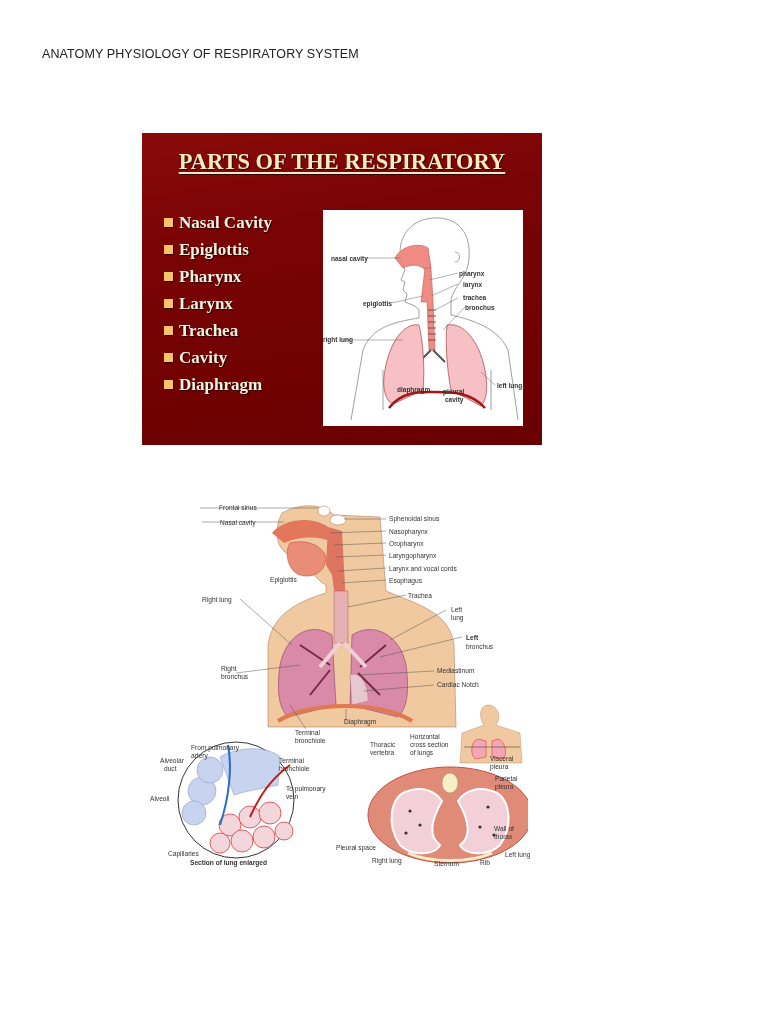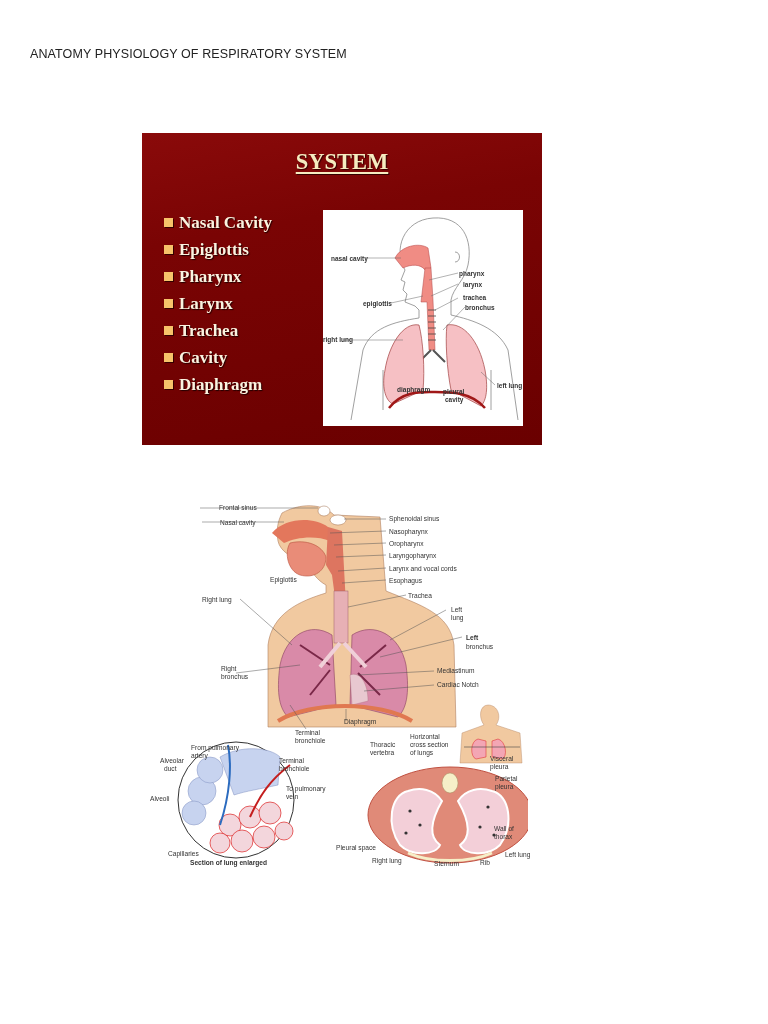--- a/index.html
+++ b/index.html
@@ -1,37 +1,37 @@
 <!DOCTYPE html>
 <html><head>
 <meta charset="utf-8">
 <style>
   html,body{margin:0;padding:0;background:#ffffff;}
   body{width:768px;height:1024px;position:relative;overflow:hidden;font-family:"Liberation Sans",sans-serif;}
-  .doc-title{position:absolute;left:30px;top:47px;font-size:12.5px;color:#222;letter-spacing:0.1px;font-family:"Liberation Sans",sans-serif;text-align:center;}
+  .doc-title{position:absolute;left:42px;top:47px;font-size:12.5px;color:#222;letter-spacing:0.1px;font-family:"Liberation Sans",sans-serif;text-align:center;}
   .slide{position:absolute;left:142px;top:133px;width:400px;height:312px;background:linear-gradient(170deg,#8a0a0a 0%,#7a0404 30%,#6a0000 100%);}
   .slide-title{position:absolute;left:0;top:14px;width:400px;text-align:center;font-family:"Liberation Serif",serif;font-weight:bold;font-size:22.5px;line-height:29px;color:#f6ecc0;text-decoration:underline;text-underline-offset:3px;text-shadow:1px 1px 1px #300;}
   .bullets{position:absolute;left:22px;top:76px;margin:0;padding:0;list-style:none;}
   .bullets li{display:flex;align-items:center;height:27px;font-family:"Liberation Serif",serif;font-weight:bold;font-size:17px;color:#fbf3e0;text-shadow:1px 1px 1px #200;}
   .bullets .sq{width:9px;height:9px;background:#f7c36a;margin-right:6px;box-shadow:1px 1px 0 #300;}
   .slide-fig{position:absolute;left:181px;top:77px;width:200px;height:216px;background:#fff;}
   .lbl{position:absolute;font-family:"Liberation Sans",sans-serif;font-size:6.5px;font-weight:bold;color:#333;white-space:nowrap;}
   .fig2{position:absolute;left:150px;top:495px;width:378px;height:378px;}
   .l2{position:absolute;font-family:"Liberation Sans",sans-serif;font-size:6.6px;color:#333;white-space:nowrap;line-height:7.5px;}
   .l2b{font-weight:bold;}
   svg{position:absolute;left:0;top:0;}
 </style>
 </head>
 <body>
 
 <div class="doc-title">ANATOMY PHYSIOLOGY OF RESPIRATORY SYSTEM</div>
 
 <div class="slide">
   <div class="slide-title">
-    <div>SYSTEM</div>
+    <div>PARTS OF THE RESPIRATORY</div>
   </div>
   <ul class="bullets">
     <li>
         <span class="sq"></span>
         <span>Nasal Cavity</span>
       </li>
     <li>
         <span class="sq"></span>
         <span>Epiglottis</span>
       </li>

